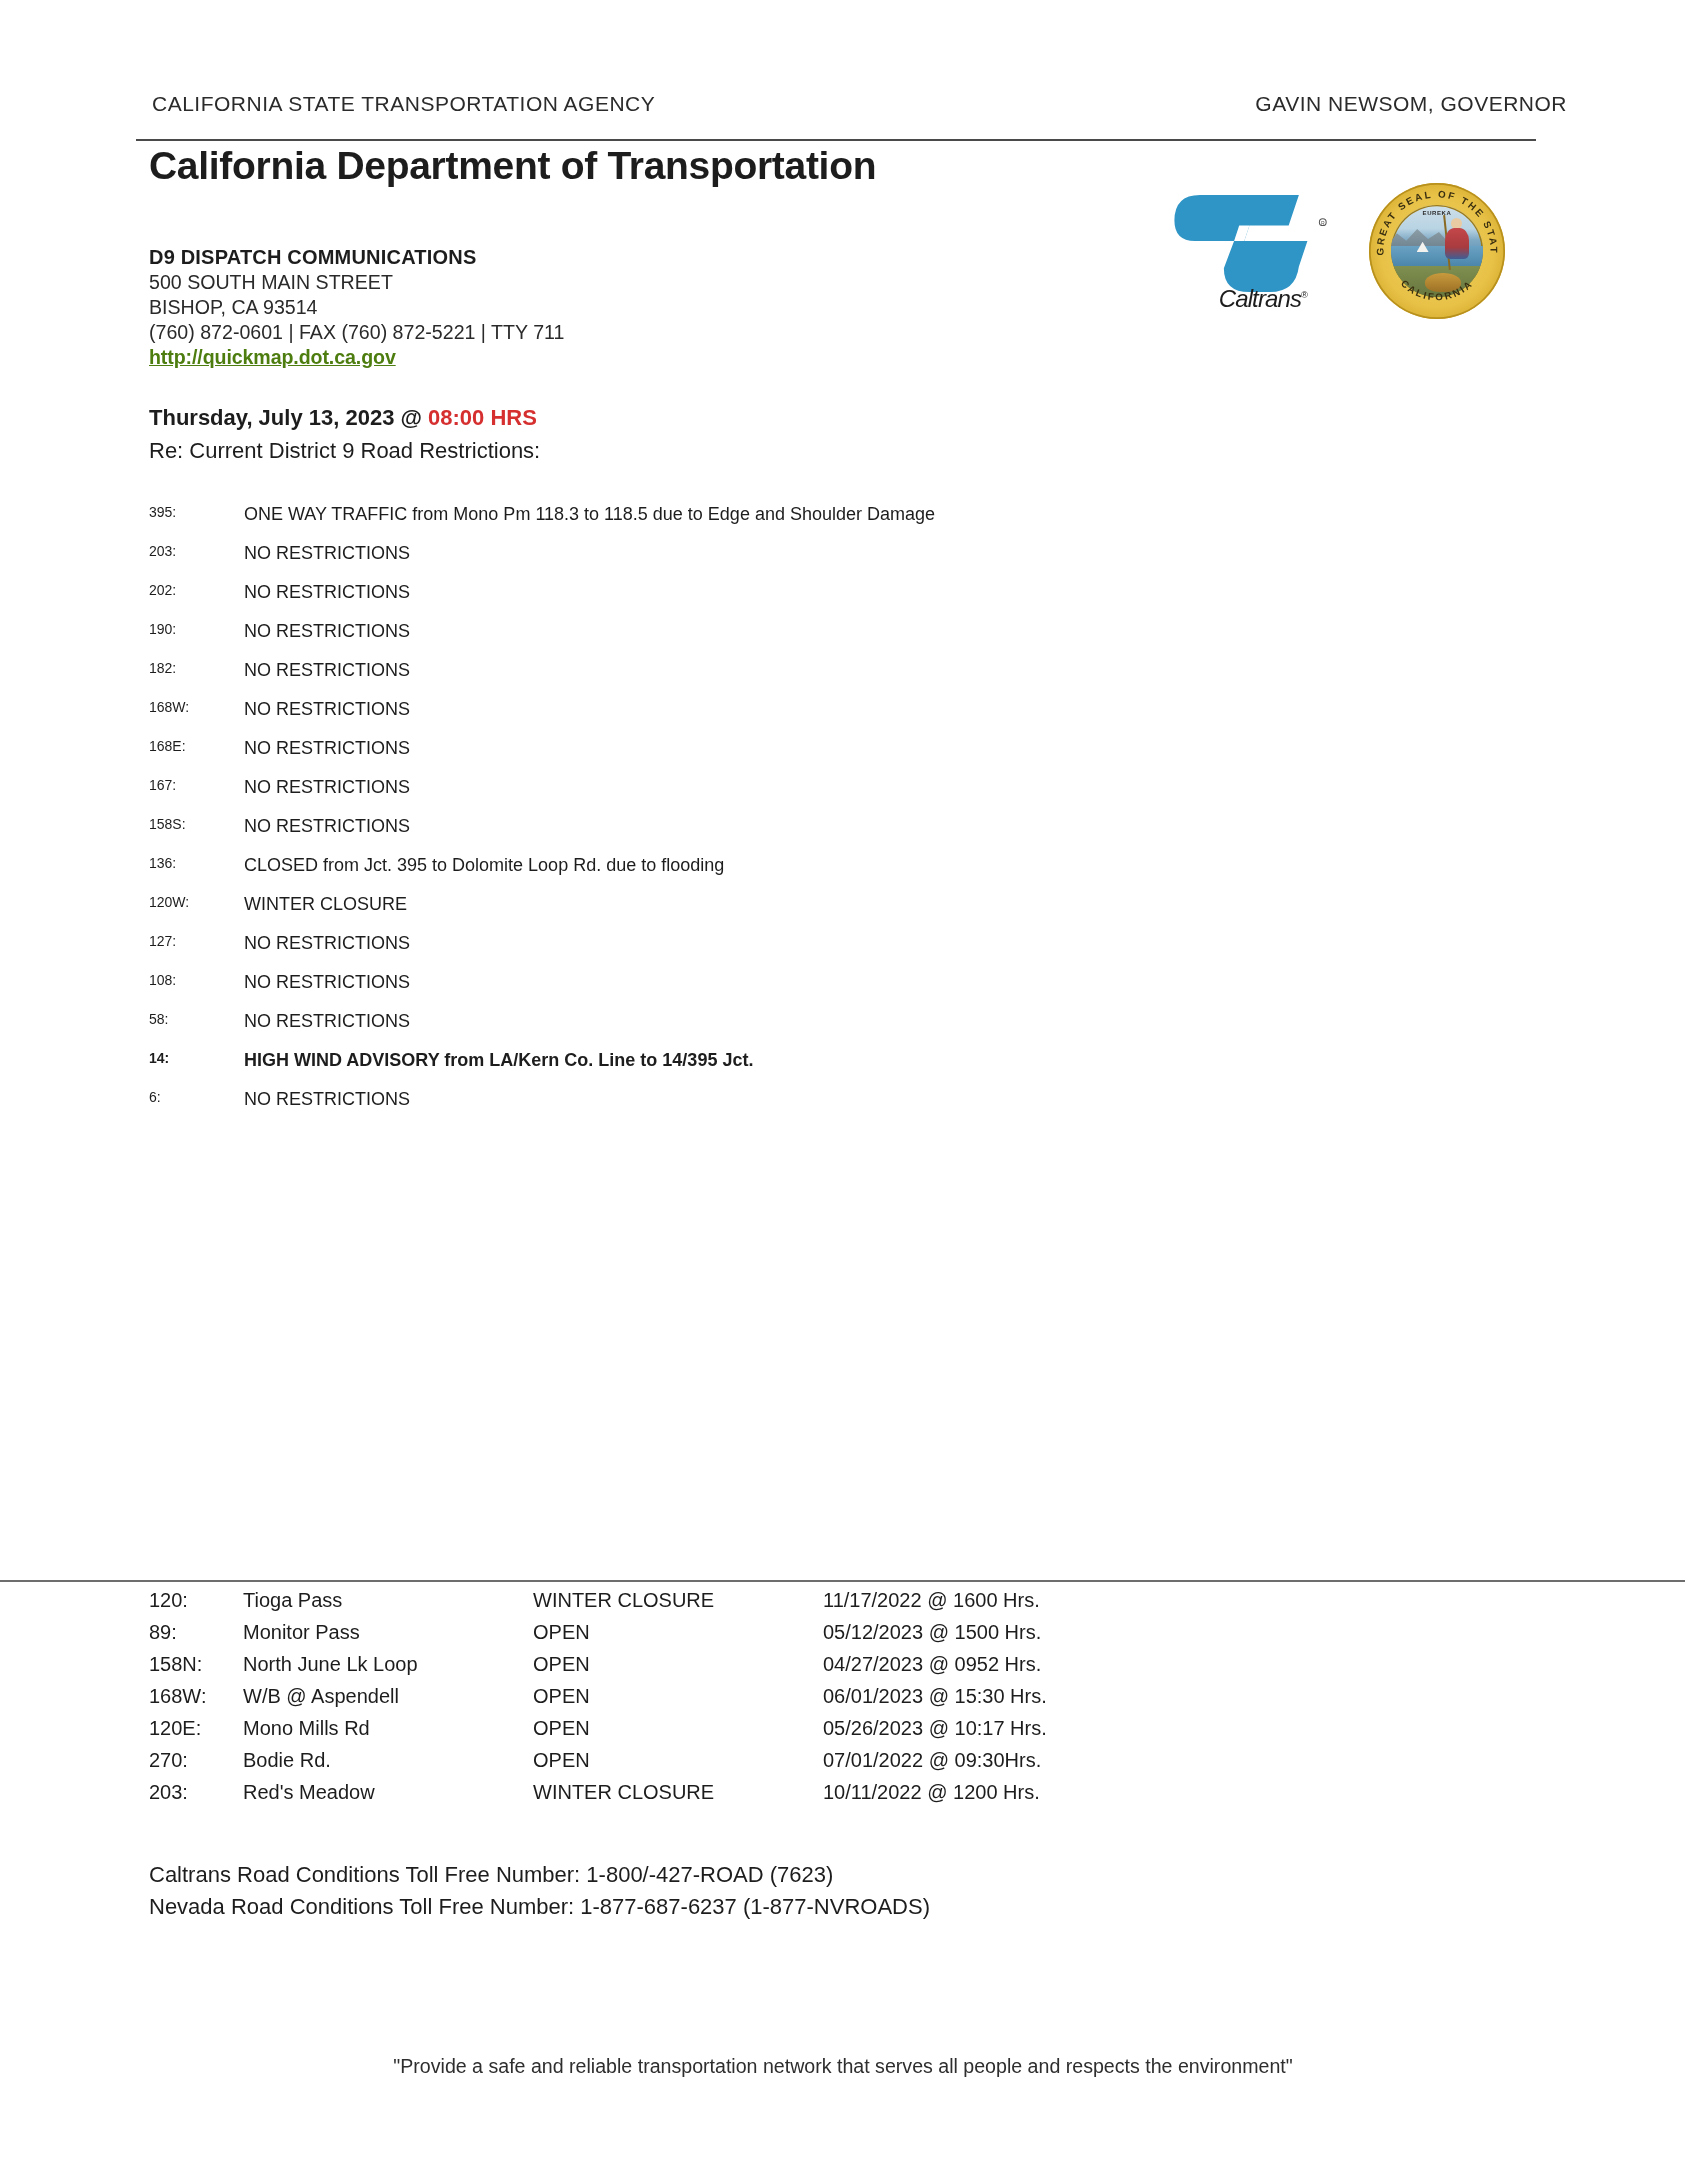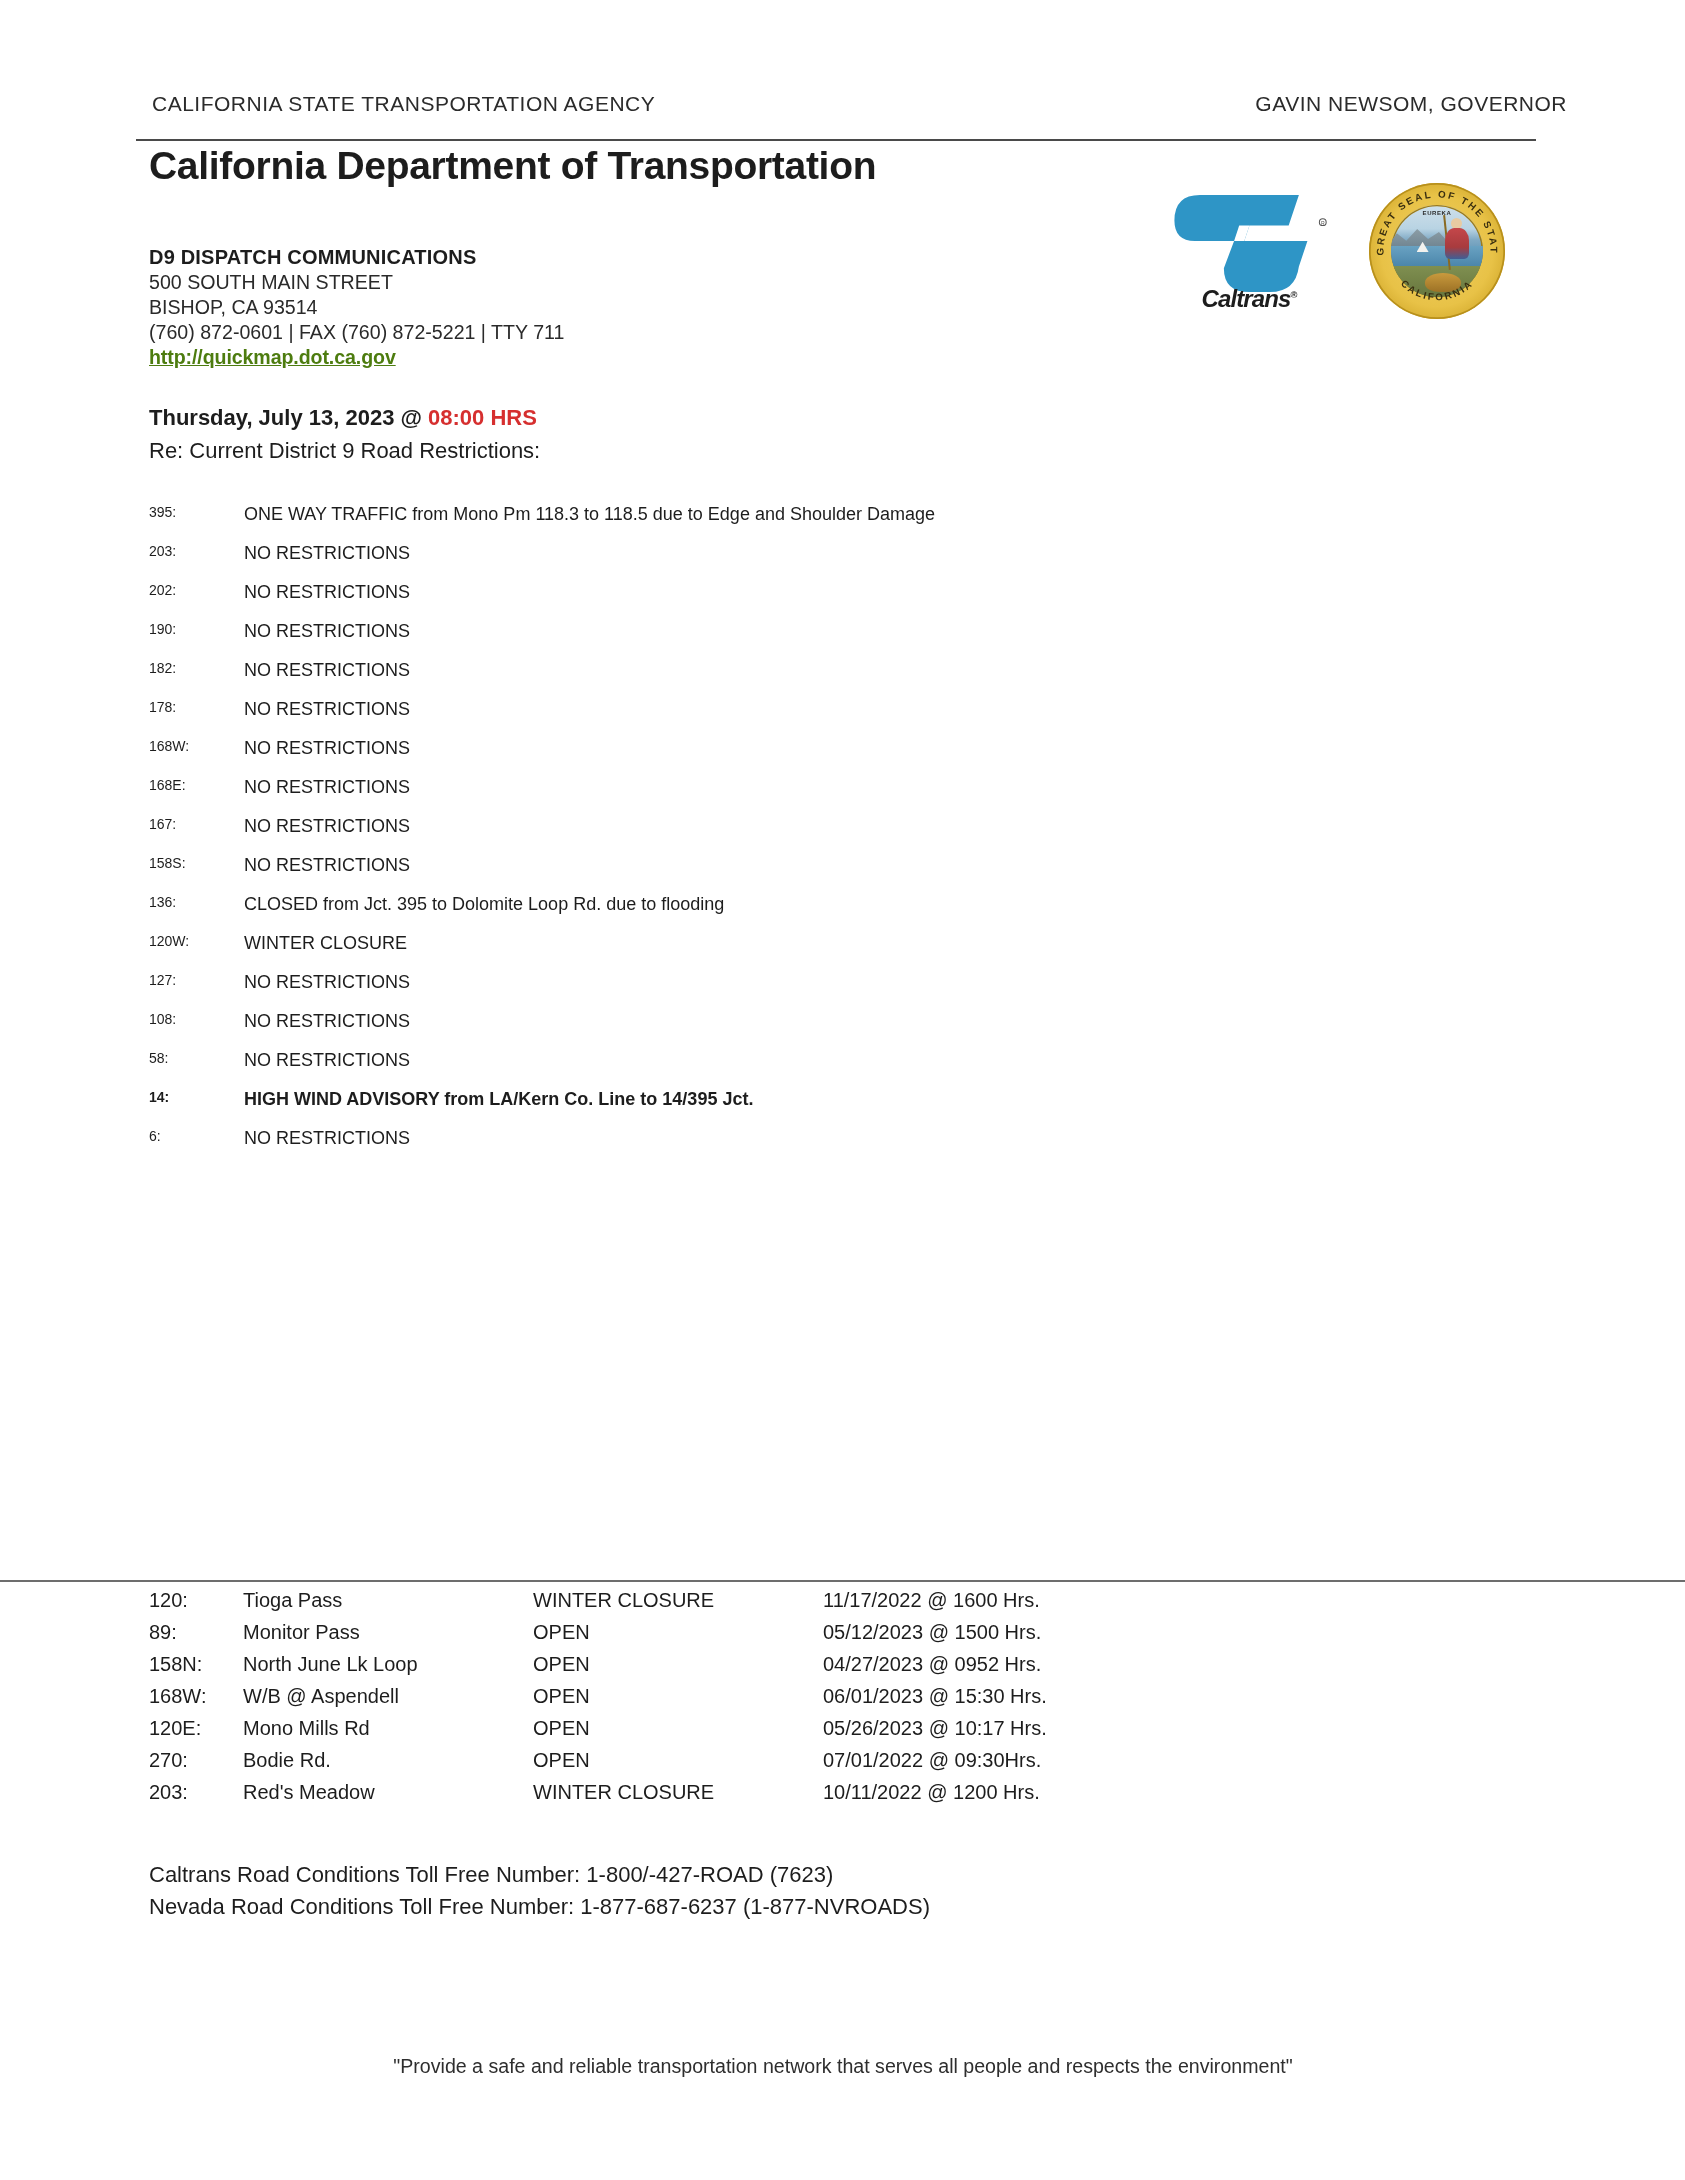--- a/index.html
+++ b/index.html
@@ -76,26 +76,26 @@
     height: 153px;
   }
   .ct-logo {
     position: absolute;
     left: 0; top: 6.8px;
     width: 162px;
     height: 111px;
   }
   .ct-wordmark {
     position: absolute;
-    left: 10px;
+    left: 0;
     top: 104px;
     width: 136px;
-    text-align: center;
+    text-align: right;
     font-size: 24px;
-    font-weight: bold;
+    font-weight: normal;
     font-style: italic;
     letter-spacing: -0.9px;
     color: #1d1d1d;
   }
   .ct-wordmark .reg { font-size: 9.4px; vertical-align: super; font-style: normal; }
 
   .seal {
     position: absolute;
     left: 198px;
     top: 1.7px;
@@ -381,21 +381,20 @@
 
   <div class="datestamp"><span>Thursday, July 13, 2023 @ </span><span class="hrs">08:00 HRS</span></div>
   <div class="subject">Re: Current District 9 Road Restrictions:</div>
 
   <div class="restrictions">
       <div class="rline"><span class="route">395:</span><span class="desc">ONE WAY TRAFFIC from Mono Pm 118.3 to 118.5 due to Edge and Shoulder Damage</span></div>
       <div class="rline"><span class="route">203:</span><span class="desc">NO RESTRICTIONS</span></div>
       <div class="rline"><span class="route">202:</span><span class="desc">NO RESTRICTIONS</span></div>
       <div class="rline"><span class="route">190:</span><span class="desc">NO RESTRICTIONS</span></div>
       <div class="rline"><span class="route">182:</span><span class="desc">NO RESTRICTIONS</span></div>
-      <div class="rline"><span class="route">178:</span><span class="desc">NO RESTRICTIONS</span></div>
       <div class="rline"><span class="route">168W:</span><span class="desc">NO RESTRICTIONS</span></div>
       <div class="rline"><span class="route">168E:</span><span class="desc">NO RESTRICTIONS</span></div>
       <div class="rline"><span class="route">167:</span><span class="desc">NO RESTRICTIONS</span></div>
       <div class="rline"><span class="route">158S:</span><span class="desc">NO RESTRICTIONS</span></div>
       <div class="rline"><span class="route">136:</span><span class="desc">CLOSED from Jct. 395 to Dolomite Loop Rd. due to flooding</span></div>
       <div class="rline"><span class="route">120W:</span><span class="desc">WINTER CLOSURE</span></div>
       <div class="rline"><span class="route">127:</span><span class="desc">NO RESTRICTIONS</span></div>
       <div class="rline"><span class="route">108:</span><span class="desc">NO RESTRICTIONS</span></div>
       <div class="rline"><span class="route">58:</span><span class="desc">NO RESTRICTIONS</span></div>
       <div class="rline bold"><span class="route">14:</span><span class="desc">HIGH WIND ADVISORY from LA/Kern Co. Line to 14/395 Jct.</span></div>

